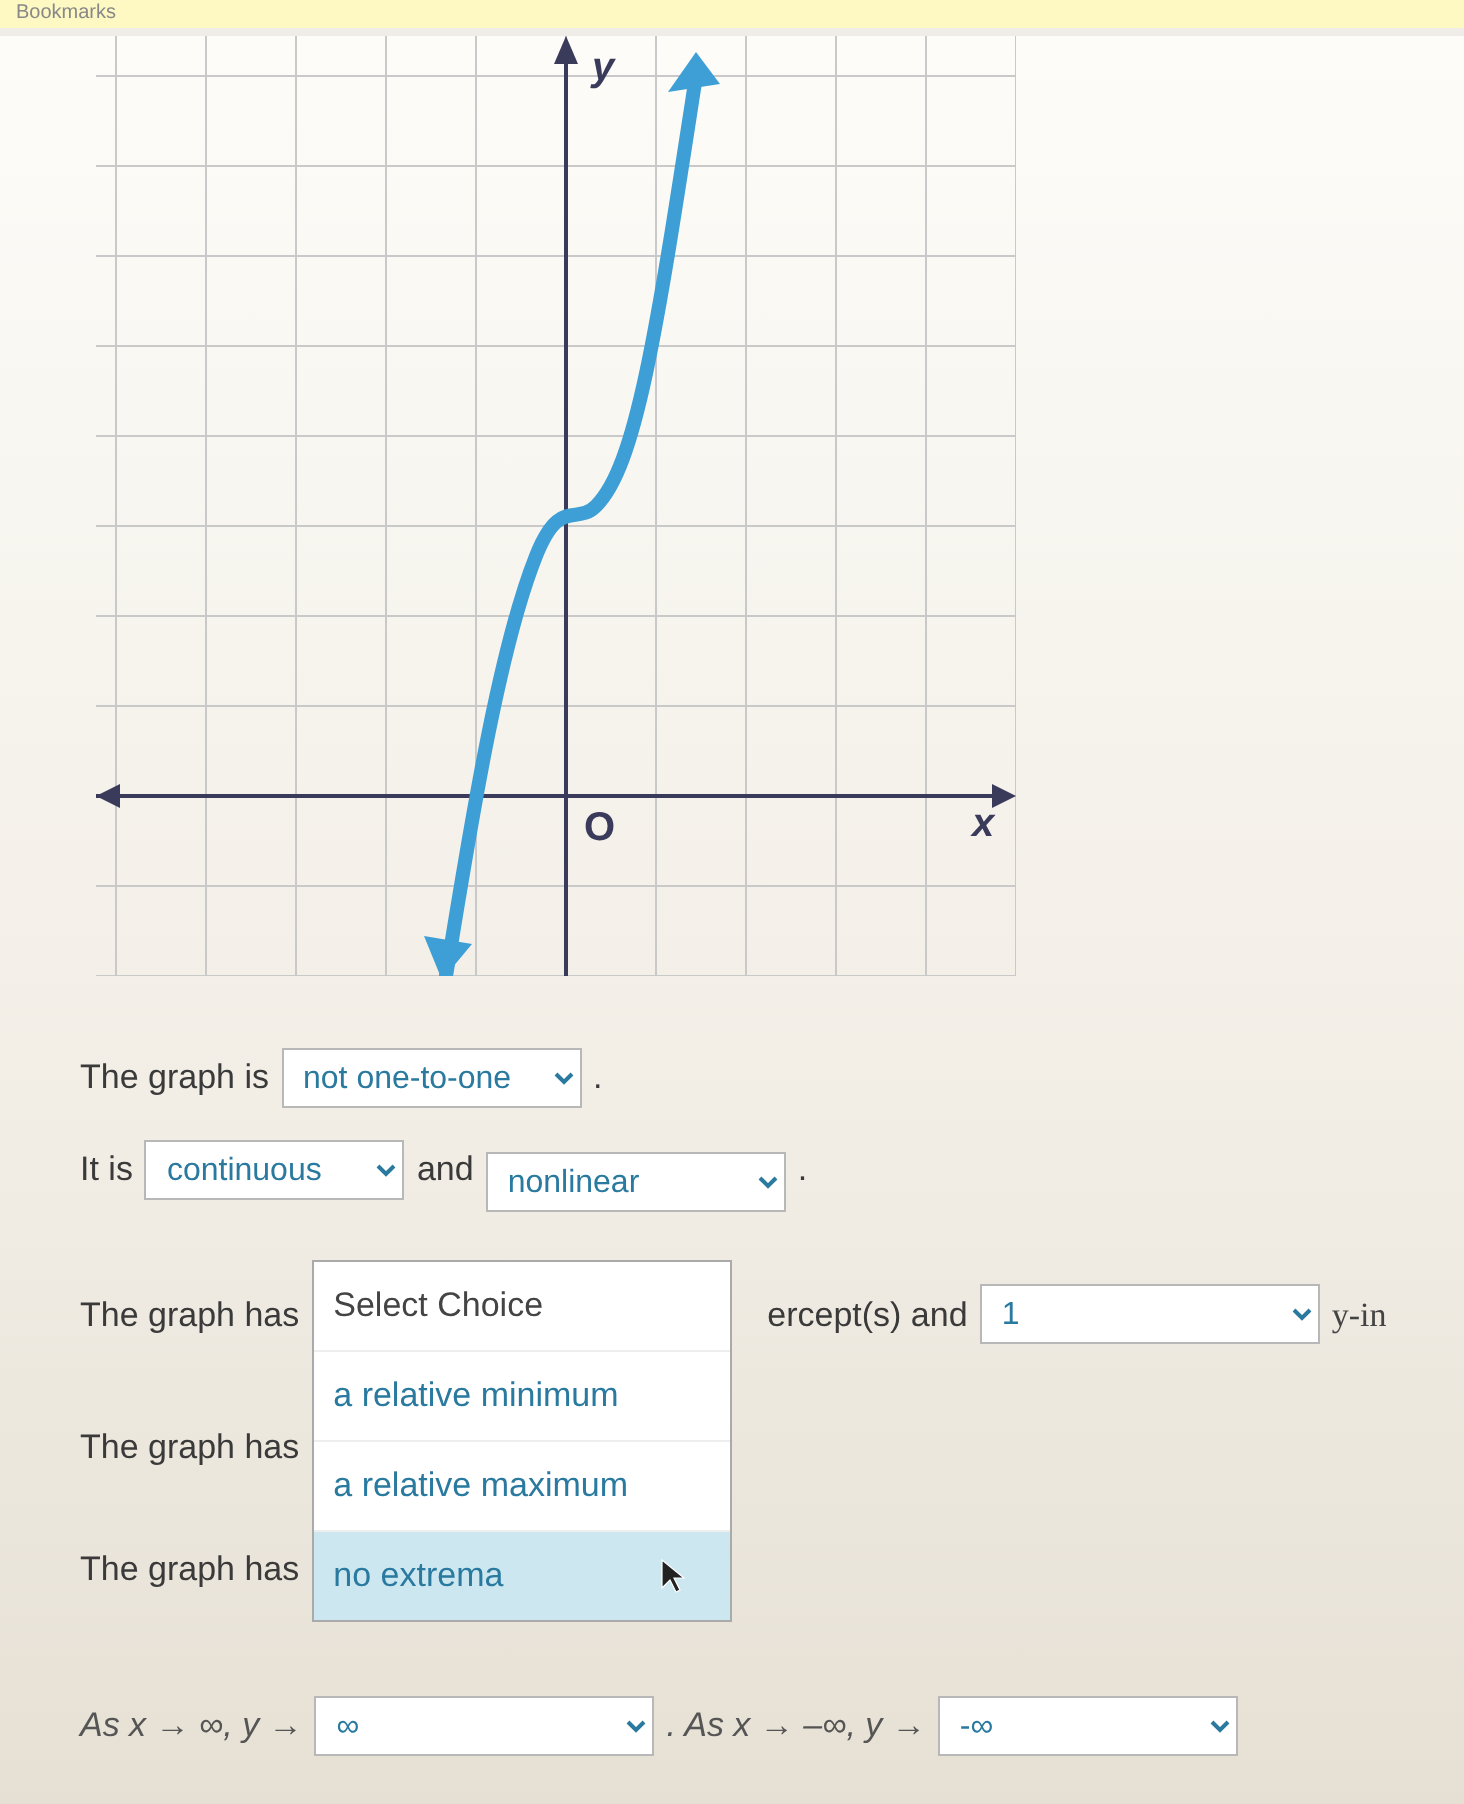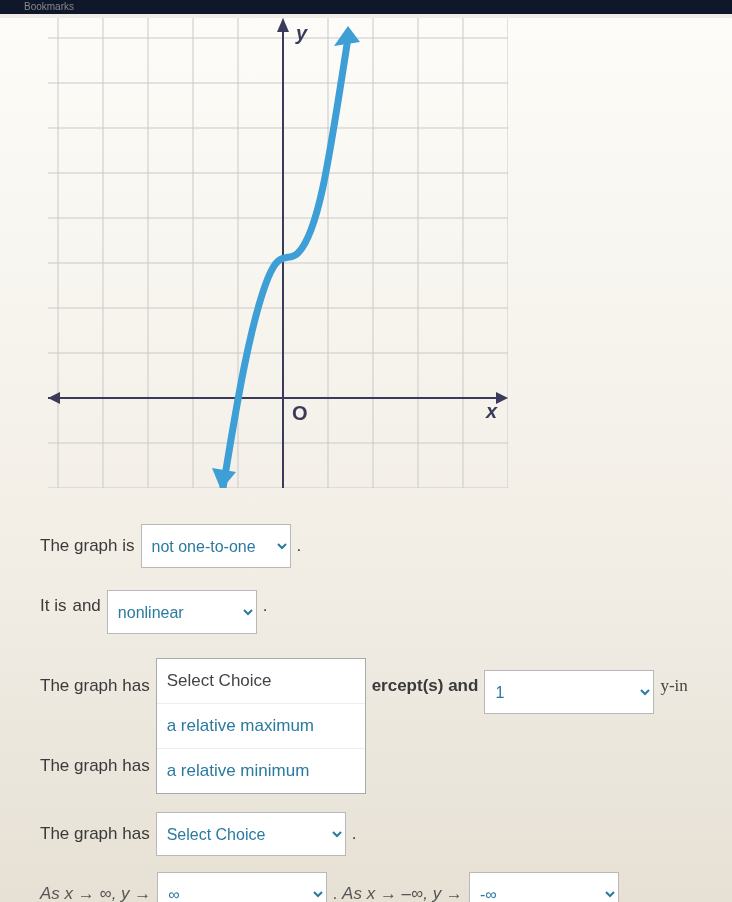--- a/index.html
+++ b/index.html
@@ -8,24 +8,24 @@
     padding: 0;
     font-family: Arial, Helvetica, sans-serif;
     background: #f0ede8;
     width: 732px;
     height: 902px;
     overflow: hidden;
     position: relative;
   }
   .topbar {
     height: 14px;
-    background: #0f172a;
+    background: #fef9c3;
     color: #888;
     font-size: 10px;
-    padding-left: 24px;
+    padding-left: 8px;
     line-height: 14px;
   }
   .content {
     padding: 0 0 0 40px;
     background: linear-gradient(180deg, #fdfcf8 0%, #f2eee6 60%, #e6e0d4 100%);
     min-height: 888px;
     filter: blur(0.3px);
   }
   .graph-wrap {
     position: relative;
@@ -43,21 +43,21 @@
     font-size: 17px;
     color: #3a3a3a;
   }
   .line-row .txt { white-space: nowrap; }
   select, .fake-select {
     font-size: 16px;
     color: #2a7aa0;
     background: #fff;
     border: 1px solid #b8b8b8;
     padding: 4px 6px;
-    height: 44px;
+    height: 30px;
     font-family: inherit;
   }
   select { cursor: pointer; }
   .w-notone { width: 150px; }
   .w-cont { width: 130px; }
   .w-nonlin { width: 150px; margin-top: 12px; }
   .w-one { width: 170px; }
   .w-sc { width: 190px; }
   .w-inf { width: 170px; }
   .w-inf2 { width: 150px; }
@@ -171,56 +171,65 @@
   <div class="line-row section">
     <span class="txt">The graph is</span>
     <select class="w-notone">
       <option>not one-to-one</option>
     </select>
     <span class="txt">.</span>
   </div>
 
   <div class="line-row">
     <span class="txt">It is</span>
+    <select class="w-cont">
+      <option>continuous</option>
+    </select>
     <span class="txt">and</span>
     <select class="w-nonlin">
       <option>nonlinear</option>
     </select>
     <span class="txt">.</span>
   </div>
 
   <div class="line-row spaced" style="align-items:flex-start; position:relative;">
     <span class="txt" style="padding-top:18px;">The graph has</span>
     <div class="dropdown-open">
       <div class="dropdown-list">
         <div class="dropdown-item placeholder">Select Choice</div>
+        <div class="dropdown-item">a relative minimum</div>
         <div class="dropdown-item">a relative maximum</div>
-        <div class="dropdown-item">a relative minimum</div>
+        <div class="dropdown-item highlight">
+          <span>no extrema</span>
+          <svg class="cursor-arrow" width="16" height="20" viewBox="0 0 16 20">
+            <path d="M2 2 L2 16 L6 12 L9 18 L11 17 L8 11 L13 11 Z" fill="#222" stroke="#fff" stroke-width="0.6"></path>
+          </svg>
+        </div>
       </div>
     </div>
-    <span class="txt behind-text" style="padding-top:18px; margin-left:0;font-weight:bold;">ercept(s) and</span>
+    <span class="txt behind-text" style="padding-top:18px; margin-left:12px;">ercept(s) and</span>
     <select class="w-one" style="margin-top:12px;">
       <option>1</option>
     </select>
     <span class="txt y-in" style="padding-top:18px;">y-in</span>
   </div>
 
   <div class="line-row" style="margin-top:42px;">
     <span class="txt">The graph has</span>
   </div>
 
   <div class="line-row" style="margin-top:36px;">
     <span class="txt">The graph has</span>
     <select class="w-sc">
       <option>Select Choice</option>
     </select>
     <span class="txt">.</span>
   </div>
 
-  <div class="line-row spaced" style="margin-top:16px;">
+  <div class="line-row spaced" style="margin-top:48px;">
     <span class="endbeh">As x → ∞, y →</span>
     <select class="w-inf">
       <option>∞</option>
     </select>
     <span class="endbeh">. As x → –∞, y →</span>
     <select class="w-inf2">
       <option>-∞</option>
     </select>
   </div>
 

